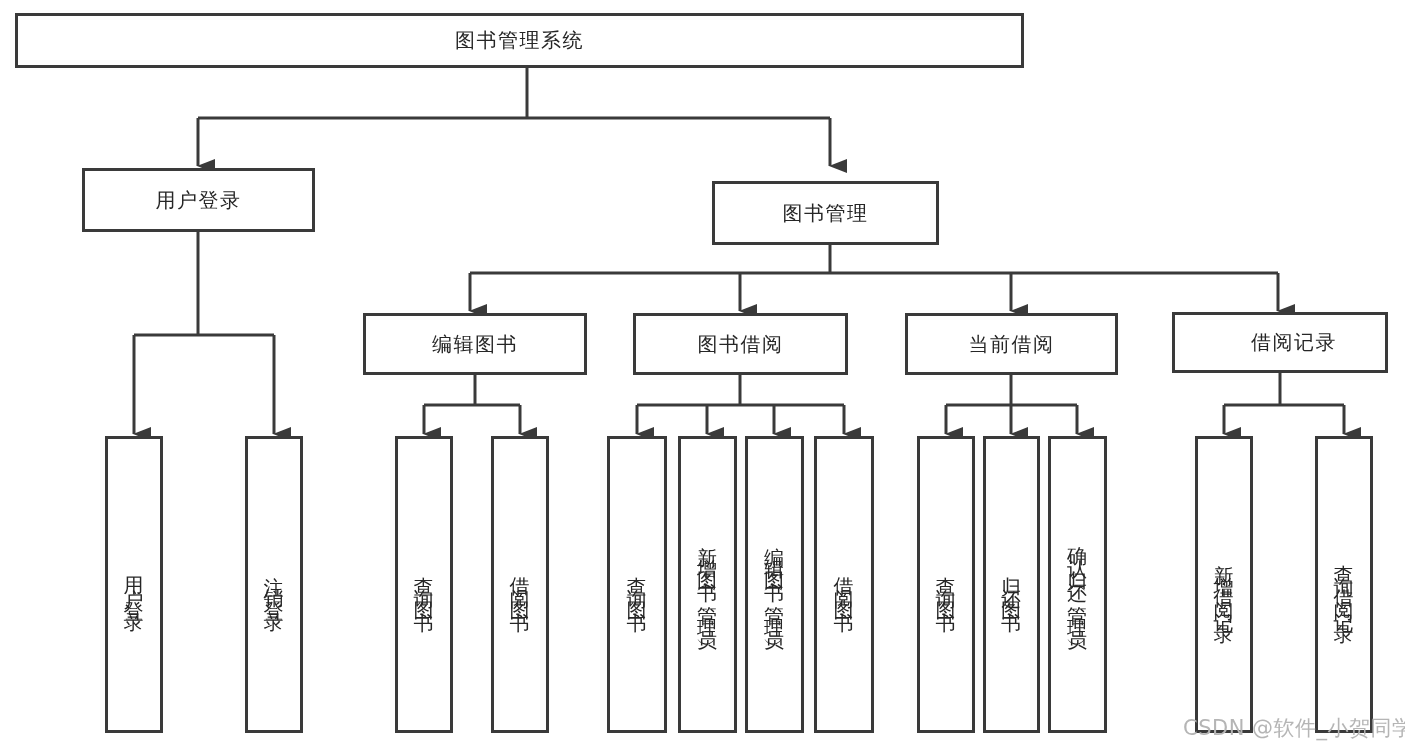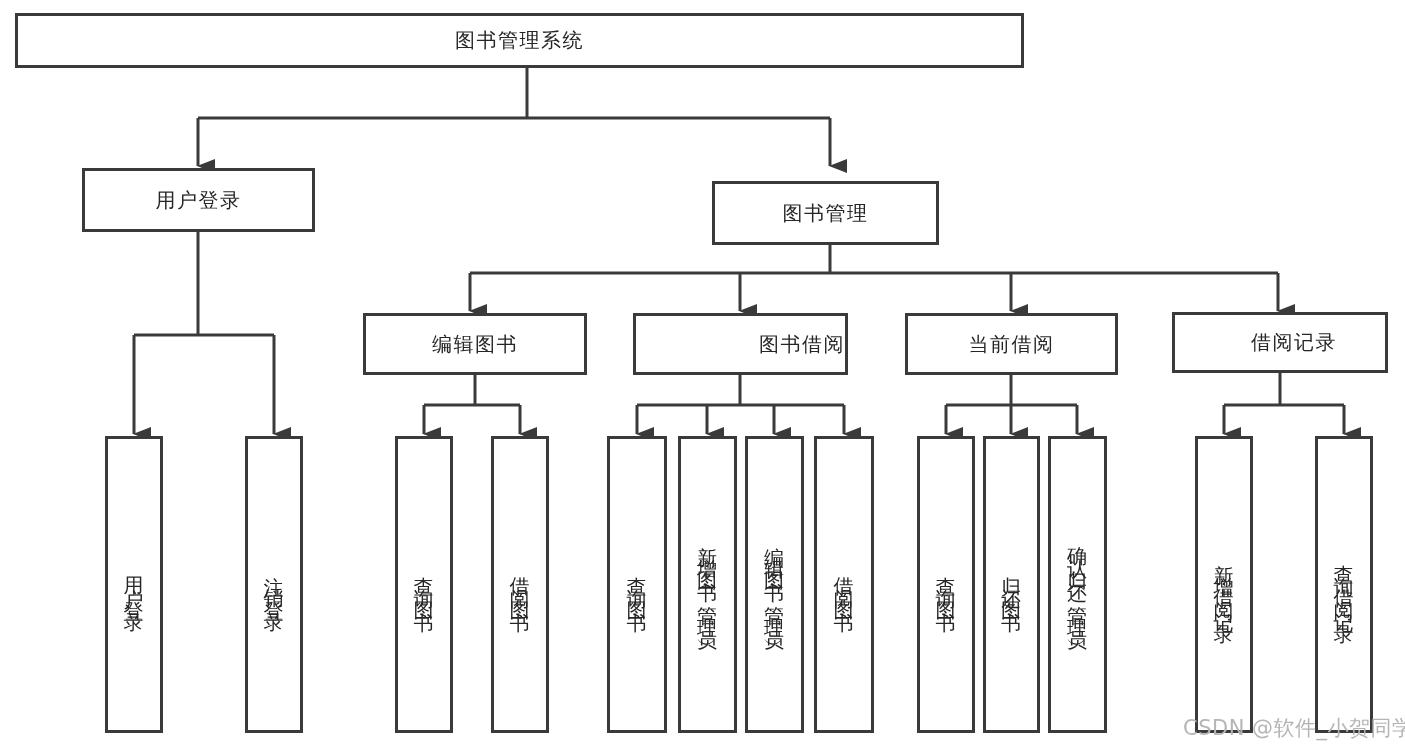--- a/index.html
+++ b/index.html
@@ -83,21 +83,21 @@
   <div class="box" style="left:82px; top:168px; width:233px; height:64px;">
     <span class="hlabel">用户登录</span>
   </div>
   <div class="box" style="left:712px; top:181px; width:227px; height:64px;">
     <span class="hlabel">图书管理</span>
   </div>
 
   <div class="box" style="left:363px; top:313px; width:224px; height:62px;">
     <span class="hlabel">编辑图书</span>
   </div>
-  <div class="box" style="left:633px; top:313px; width:215px; height:62px;justify-content:flex-end;">
+  <div class="box" style="left:633px; top:313px; width:215px; height:62px;">
     <span class="hlabel">图书借阅</span>
   </div>
   <div class="box" style="left:905px; top:313px; width:213px; height:62px;align-items:center;">
     <span class="hlabel">当前借阅</span>
   </div>
   <div class="box" style="left:1172px; top:312px; width:216px; height:61px;padding-left:28px;">
     <span class="hlabel">借阅记录</span>
   </div>
 
   <div class="box leaf" style="left:105px; top:436px; width:58px; height:297px;">

